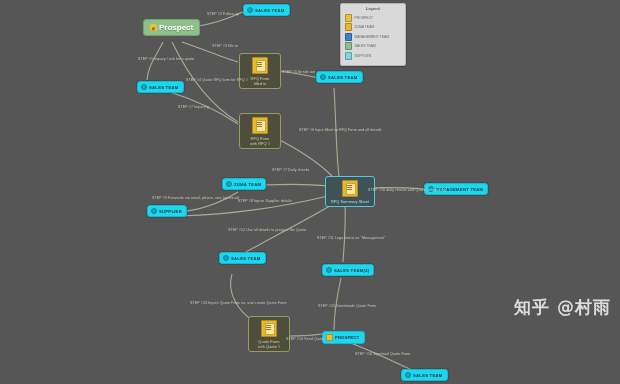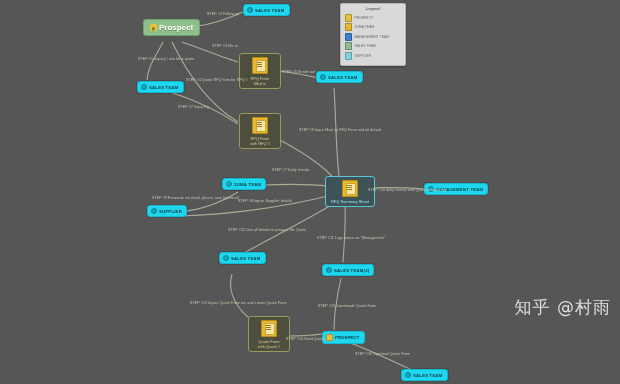--- a/index.html
+++ b/index.html
@@ -100,21 +100,21 @@
   }
   #legend .lsw{
     width:5px;height:6px;border-radius:1px;flex:0 0 auto;
     border:.5px solid rgba(0,0,0,.25);
   }
   #legend .llab{color:#6b6b6b;font-size:3.4px;white-space:nowrap;}
 
   
   #watermark{
     position:absolute;right:9px;bottom:9px;
-    color:#e8e8e8;font-size:17px;font-weight:normal;opacity:.92;
+    color:#e8e8e8;font-size:17px;font-weight:bold;opacity:.92;
     font-family:"DejaVu Sans",sans-serif;letter-spacing:1px;
     pointer-events:none;
   }
 </style>
 </head>
 <body>
 
 <div id="canvas">
 
   <svg class="edges" viewBox="0 0 620 384">

